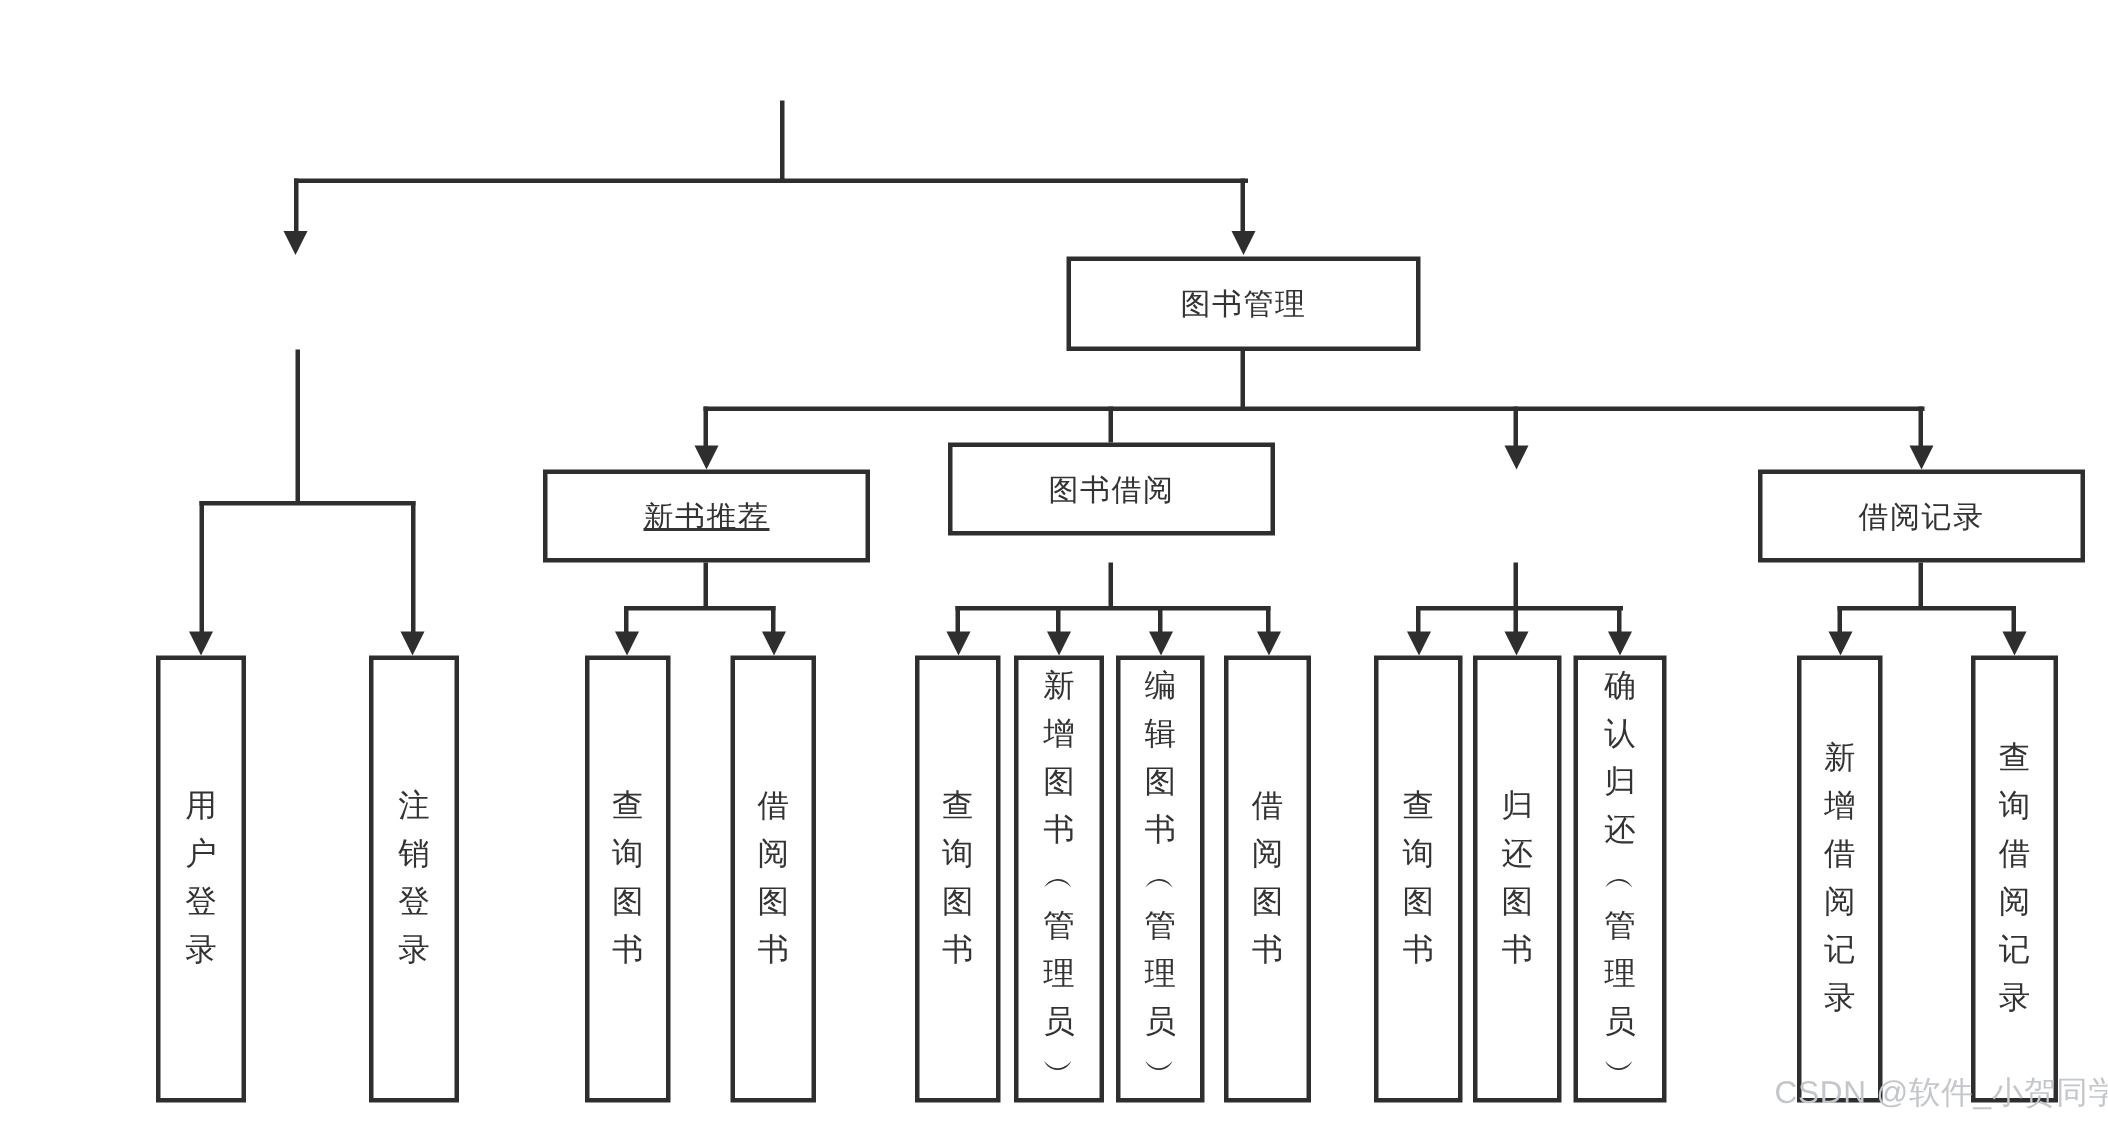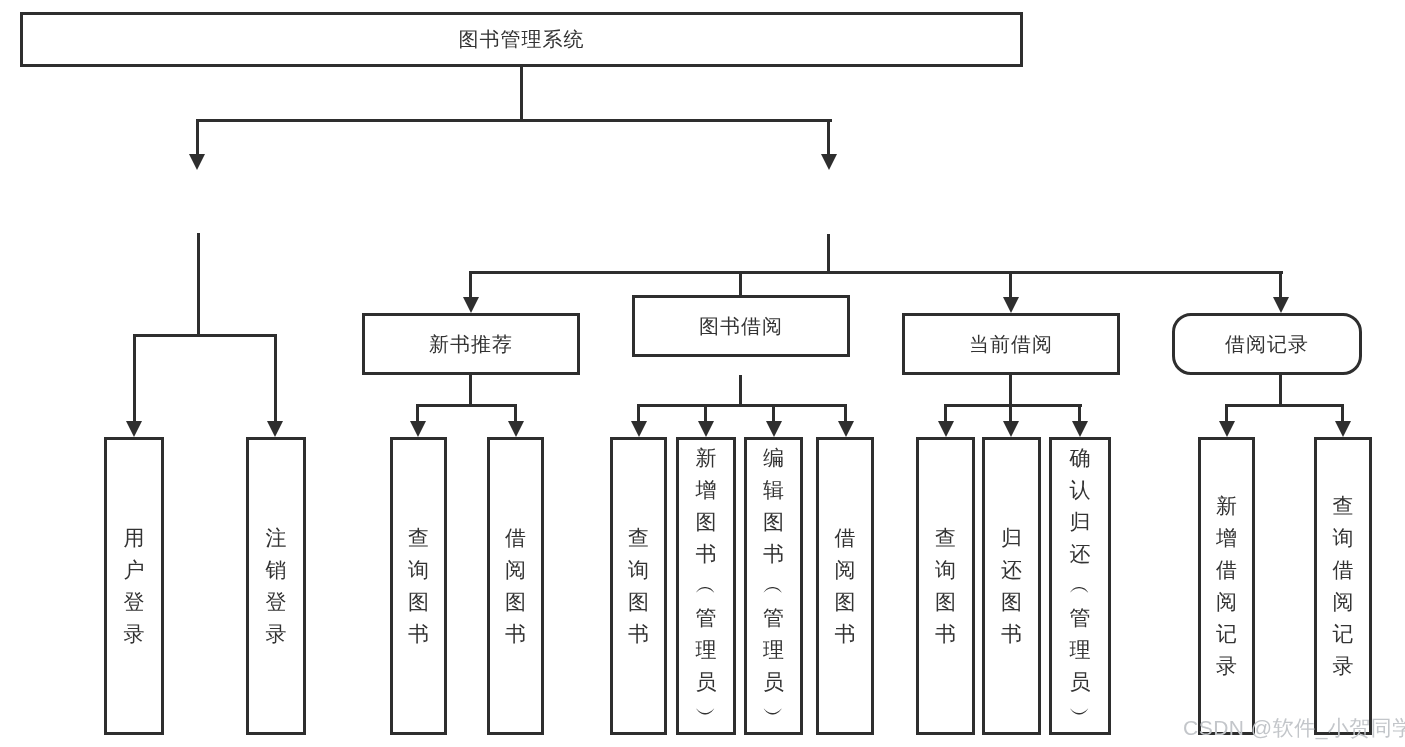--- a/index.html
+++ b/index.html
@@ -30,60 +30,57 @@
   .watermark{
     position:absolute;left:1183px;top:714px;
     font-size:21px;color:#c3c6ca;letter-spacing:0.5px;white-space:nowrap;
   }
 </style>
 </head>
 <body>
 
 <div id="canvas">
 
-  <div class="node" style="left:20px;top:12px;width:1003px;height:55px;">
-    <span>图书管理系统</span>
-  </div>
 
   <div class="v" style="left:520px;top:67px;height:53px;"></div>
   <div class="h" style="left:196px;top:119px;width:636px;"></div>
   <div class="v" style="left:196px;top:119px;height:37px;"></div>
   <div class="arrow" style="left:189px;top:154px;"></div>
   <div class="v" style="left:827px;top:119px;height:37px;"></div>
   <div class="arrow" style="left:821px;top:154px;"></div>
 
+  <div class="node" style="left:711px;top:171px;width:236px;height:63px;">
+    <span>图书管理</span>
+  </div>
 
   <div class="v" style="left:197px;top:233px;height:103px;"></div>
   <div class="h" style="left:133px;top:334px;width:144px;"></div>
   <div class="v" style="left:133px;top:334px;height:89px;"></div>
   <div class="arrow" style="left:126px;top:421px;"></div>
   <div class="v" style="left:274px;top:334px;height:89px;"></div>
   <div class="arrow" style="left:267px;top:421px;"></div>
 
   <div class="v" style="left:827px;top:234px;height:39px;"></div>
   <div class="h" style="left:469px;top:271px;width:814px;"></div>
   <div class="v" style="left:469px;top:271px;height:28px;"></div>
   <div class="arrow" style="left:463px;top:297px;"></div>
   <div class="v" style="left:739px;top:271px;height:28px;"></div>
   <div class="arrow" style="left:733px;top:297px;"></div>
   <div class="v" style="left:1009px;top:271px;height:28px;"></div>
   <div class="arrow" style="left:1003px;top:297px;"></div>
   <div class="v" style="left:1279px;top:271px;height:28px;"></div>
   <div class="arrow" style="left:1273px;top:297px;"></div>
 
-  <div class="node" style="left:362px;top:313px;width:218px;height:62px;">
+  <div class="node" style="left:362px;top:313px;width:218px;height:62px;text-decoration:underline;">
     <span>新书推荐</span>
   </div>
   <div class="node" style="left:632px;top:295px;width:218px;height:62px;">
     <span>图书借阅</span>
   </div>
-  <div class="node" style="left:902px;top:313px;width:218px;height:62px;">
-    <span>当前借阅</span>
-  </div>
-  <div class="node" style="left:1172px;top:313px;width:190px;height:62px;border-radius:19px;">
+  <div class="node" style="left:1172px;top:313px;width:218px;height:62px;">
     <span>借阅记录</span>
   </div>
 
   <div class="v" style="left:469px;top:375px;height:31px;"></div>
   <div class="h" style="left:416px;top:404px;width:101px;"></div>
   <div class="v" style="left:416px;top:404px;height:19px;"></div>
   <div class="arrow" style="left:410px;top:421px;"></div>
   <div class="v" style="left:514px;top:404px;height:19px;"></div>
   <div class="arrow" style="left:508px;top:421px;"></div>
 

